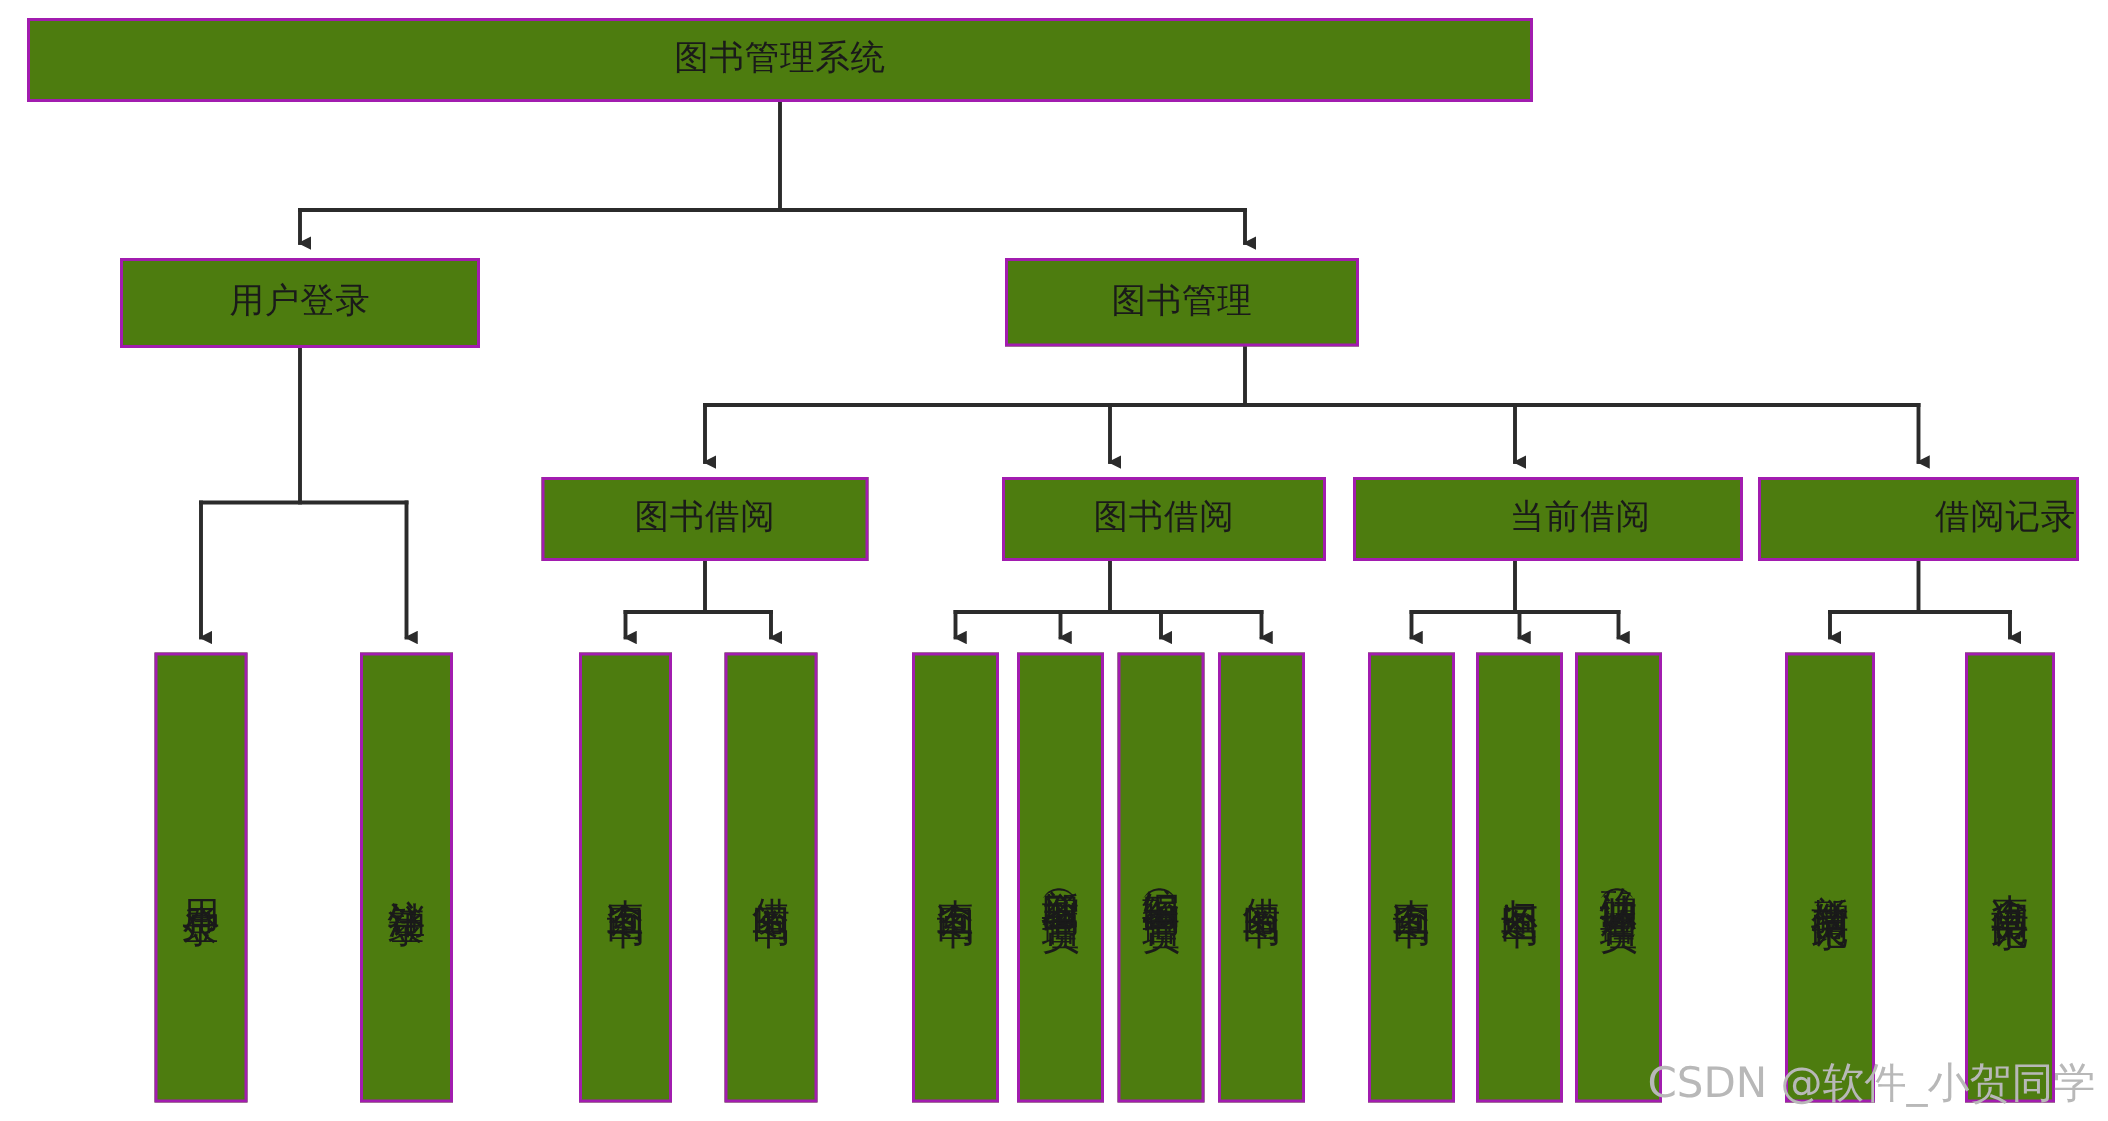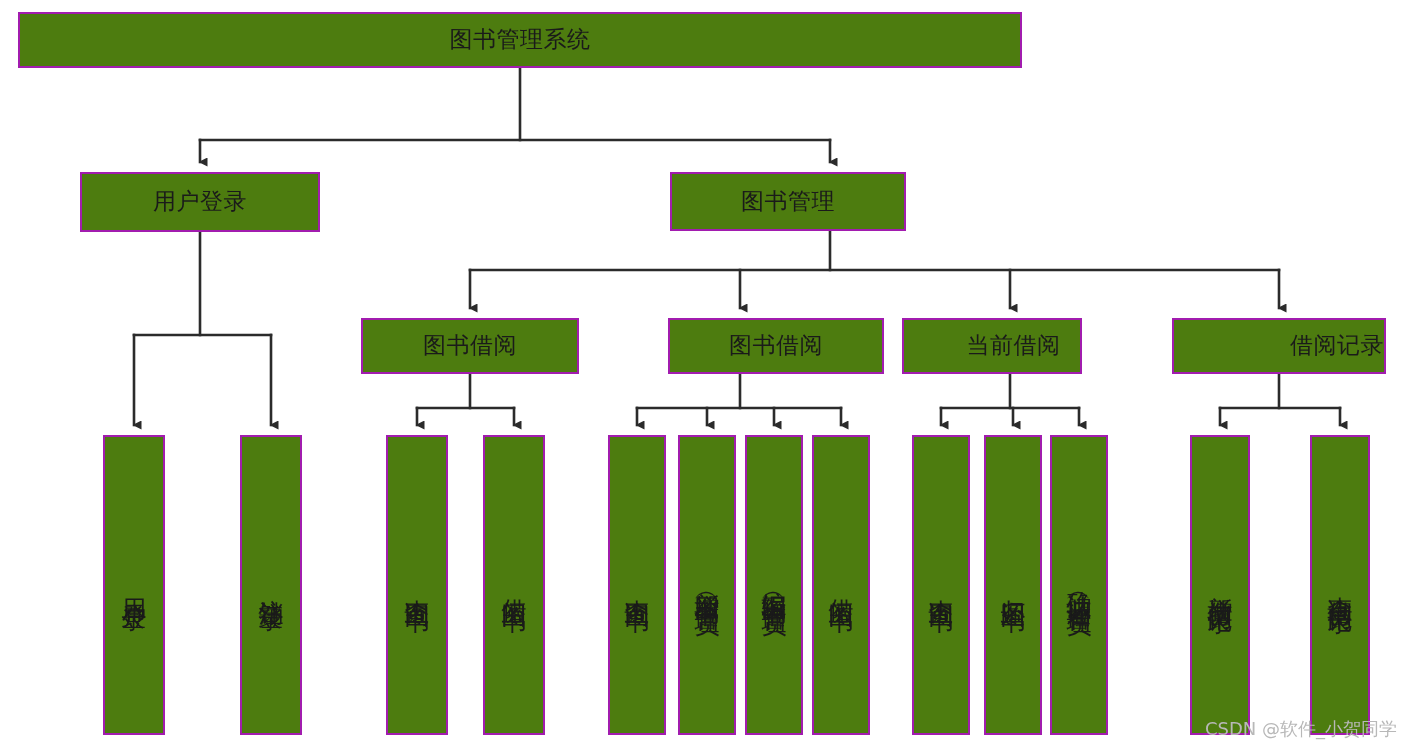--- a/index.html
+++ b/index.html
@@ -57,21 +57,21 @@
     text-orientation: upright;
     font-size: 25px;
     line-height: 1.0;
     letter-spacing: 3px;
     white-space: nowrap;
   }
   #watermark {
     position: absolute;
     right: 8px;
     bottom: 6px;
-    font-size: 18px;
+    font-size: 28px;
     color: #b8b8b8;
     white-space: nowrap;
     z-index: 5;
     font-family: "DejaVu Sans", "Liberation Sans", sans-serif;
   }
 </style>
 </head>
 <body>
 
 <div id="canvas">
@@ -141,21 +141,21 @@
   </div>
 
   <div class="node h" style="left:361px; top:318px; width:218px; height:56px;">
     <span class="label">图书借阅</span>
   </div>
 
   <div class="node h" style="left:632px; top:318px; width:216px; height:56px;margin-left:36px;">
     <span class="label">图书借阅</span>
   </div>
 
-  <div class="node h" style="left:902px; top:318px; width:180px; height:56px;padding-left:43px;">
+  <div class="node h" style="left:902px; top:318px; width:260px; height:56px;padding-left:43px;">
     <span class="label">当前借阅</span>
   </div>
 
   <div class="node h" style="left:1172px; top:318px; width:214px; height:56px;justify-content:flex-end;">
     <span class="label">借阅记录</span>
   </div>
 
   <div class="node v" style="left:103px; top:435px; width:62px; height:300px;">
     <span class="label">用户登录</span>
   </div>

